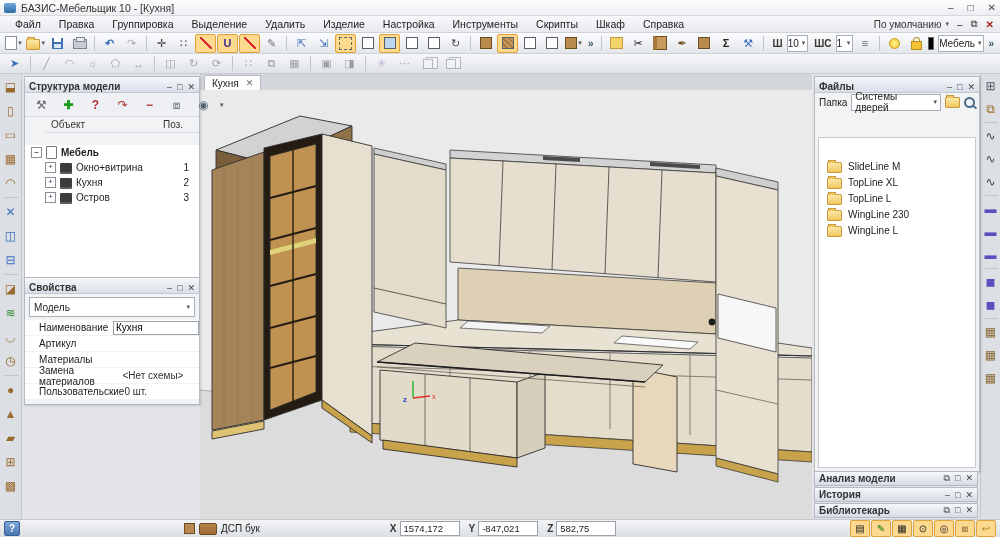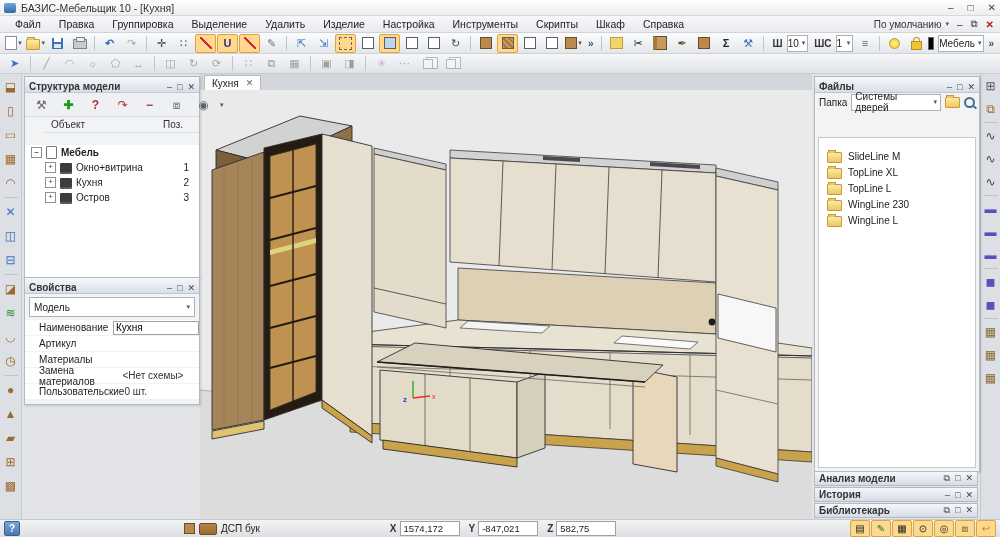--- a/index.html
+++ b/index.html
@@ -501,21 +501,21 @@
     <div class="frow">
       <span>Папка</span>
       <span class="fcombo">
           <span>Системы дверей</span>
           <span class="dd" style="margin-left:auto;">▾</span>
         </span>
       <span class="fold" style="margin-top:0;"></span>
       <span class="mag"></span>
     </div>
     <div class="flist" style="top:60px;">
-      <div class="fitem" style="margin-top:10px;">
+      <div class="fitem" style="margin-top:20px;">
           <span class="fold" style="margin-top:2px;"></span>
           <span>SlideLine M</span>
         </div>
       <div class="fitem">
           <span class="fold" style="margin-top:2px;"></span>
           <span>TopLine XL</span>
         </div>
       <div class="fitem">
           <span class="fold" style="margin-top:2px;"></span>
           <span>TopLine L</span>

